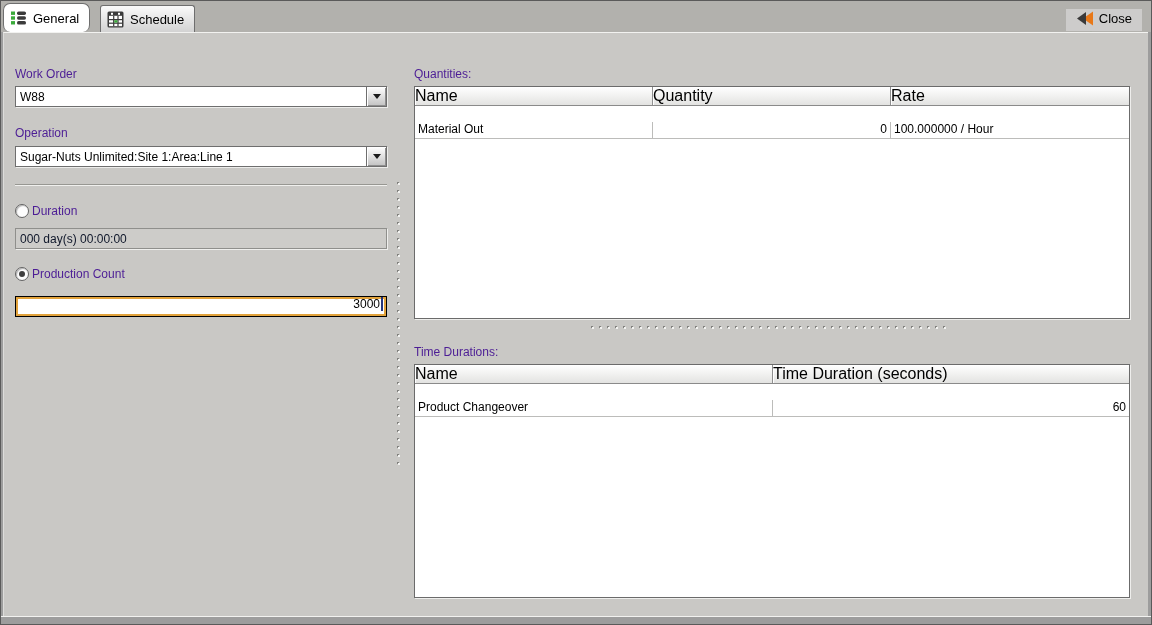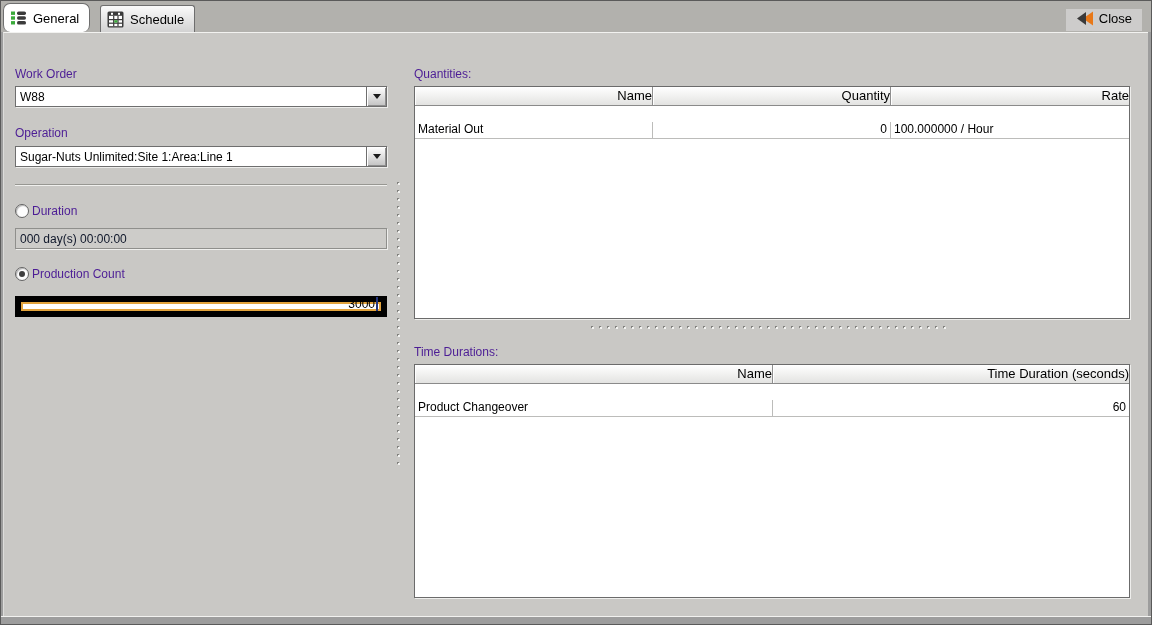--- a/index.html
+++ b/index.html
@@ -17,29 +17,29 @@
   .combo{position:absolute;width:372px;height:21px;background:#fff;border:1px solid #6e6e6e;box-shadow:1px 1px 0 #ededeb;box-sizing:border-box;display:flex;align-items:center;}
   .combo-value{flex:1;font-size:12px;color:#000;padding-left:4px;white-space:nowrap;overflow:hidden;}
   .combo-btn{width:19px;height:100%;border-left:1px solid #6e6e6e;background:linear-gradient(#ffffff,#c2c2c2);display:flex;align-items:center;justify-content:center;box-shadow:inset 1px 1px 0 #fff, inset -1px -1px 0 #8f8f8f;}
   .arrow-down{width:0;height:0;border-left:4px solid transparent;border-right:4px solid transparent;border-top:5px solid #1a1a1a;}
   .separator{position:absolute;left:14px;top:183px;width:372px;height:0;border-top:1px solid #979792;border-bottom:1px solid #f0f0ee;}
   .radio-row{position:absolute;display:flex;align-items:center;gap:3px;}
   .radio{width:12px;height:12px;border-radius:50%;background:#fdfdfd;border:1px solid #636363;box-shadow:inset 1px 1px 1px #b5b5b5;position:relative;}
   .radio.checked::after{content:"";position:absolute;left:3px;top:3px;width:6px;height:6px;border-radius:50%;background:#3f3f3f;}
   .radio-row .lbl{position:static;}
   .field-disabled{position:absolute;left:14px;top:227px;width:372px;height:21px;box-sizing:border-box;background:#cdccc9;border:1px solid #8f8f8c;box-shadow:1px 1px 0 #efefed;display:flex;align-items:center;padding-left:4px;font-size:12px;color:#0f172a;}
-  .field-focus{position:absolute;left:14px;top:295px;width:372px;height:21px;box-sizing:border-box;background:#fff;border:6px solid #000000;box-shadow:inset 0 0 0 2px var(--focus-border,#e2a33c);display:flex;align-items:flex-end;justify-content:flex-end;padding-right:3px;font-size:12px;color:#000;}
+  .field-focus{position:absolute;left:14px;top:295px;width:372px;height:21px;box-sizing:border-box;background:#fff;border:1px solid #000000;box-shadow:inset 0 0 0 2px var(--focus-border,#e2a33c);display:flex;align-items:flex-start;justify-content:flex-end;padding-right:3px;font-size:12px;color:#000;}
   .caret{width:2px;height:14px;background:#24357d;margin-left:1px;}
   .vdots{position:absolute;left:396px;top:181px;width:2px;height:283px;background:repeating-linear-gradient(to bottom,#82827f 0 2px,transparent 2px 8px);}
   .vdots::after{content:"";position:absolute;left:1px;top:1px;width:2px;height:100%;background:repeating-linear-gradient(to bottom,#f3f3f1 0 2px,transparent 2px 8px);}
   .hdots{position:absolute;left:590px;top:325px;width:360px;height:2px;background:repeating-linear-gradient(to right,#82827f 0 2px,transparent 2px 8px);}
   .hdots::after{content:"";position:absolute;left:1px;top:1px;width:100%;height:2px;background:repeating-linear-gradient(to right,#f3f3f1 0 2px,transparent 2px 8px);}
   .table{position:absolute;background:#fff;border:1px solid #6b6b6b;box-shadow:1px 1px 0 #eeeeec;box-sizing:border-box;}
   .thead{display:flex;height:18px;border-bottom:1px solid #8a8a8a;background:linear-gradient(#ffffff,#e3e3e1);}
-  .th{font-size:13px;line-height:17px;text-align:right;color:#000;border-right:1px solid #8f8f8f;box-shadow:inset 1px 1px 0 #fff;box-sizing:border-box;overflow:hidden;white-space:nowrap;}
+  .th{font-size:16px;line-height:17px;text-align:left;color:#000;border-right:1px solid #8f8f8f;box-shadow:inset 1px 1px 0 #fff;box-sizing:border-box;overflow:hidden;white-space:nowrap;}
   .th:last-child{border-right:none;}
   .trow{display:flex;height:16px;border-bottom:1px solid #bcbcba;margin-top:16px;}
   .td{font-size:12px;line-height:15px;color:#000;padding:0 3px;border-right:1px solid #bcbcba;box-sizing:border-box;overflow:hidden;white-space:nowrap;}
   .td:last-child{border-right:none;}
   .td.num{text-align:right;}
   svg{display:block;}
 </style>
 </head>
 <body>
 

